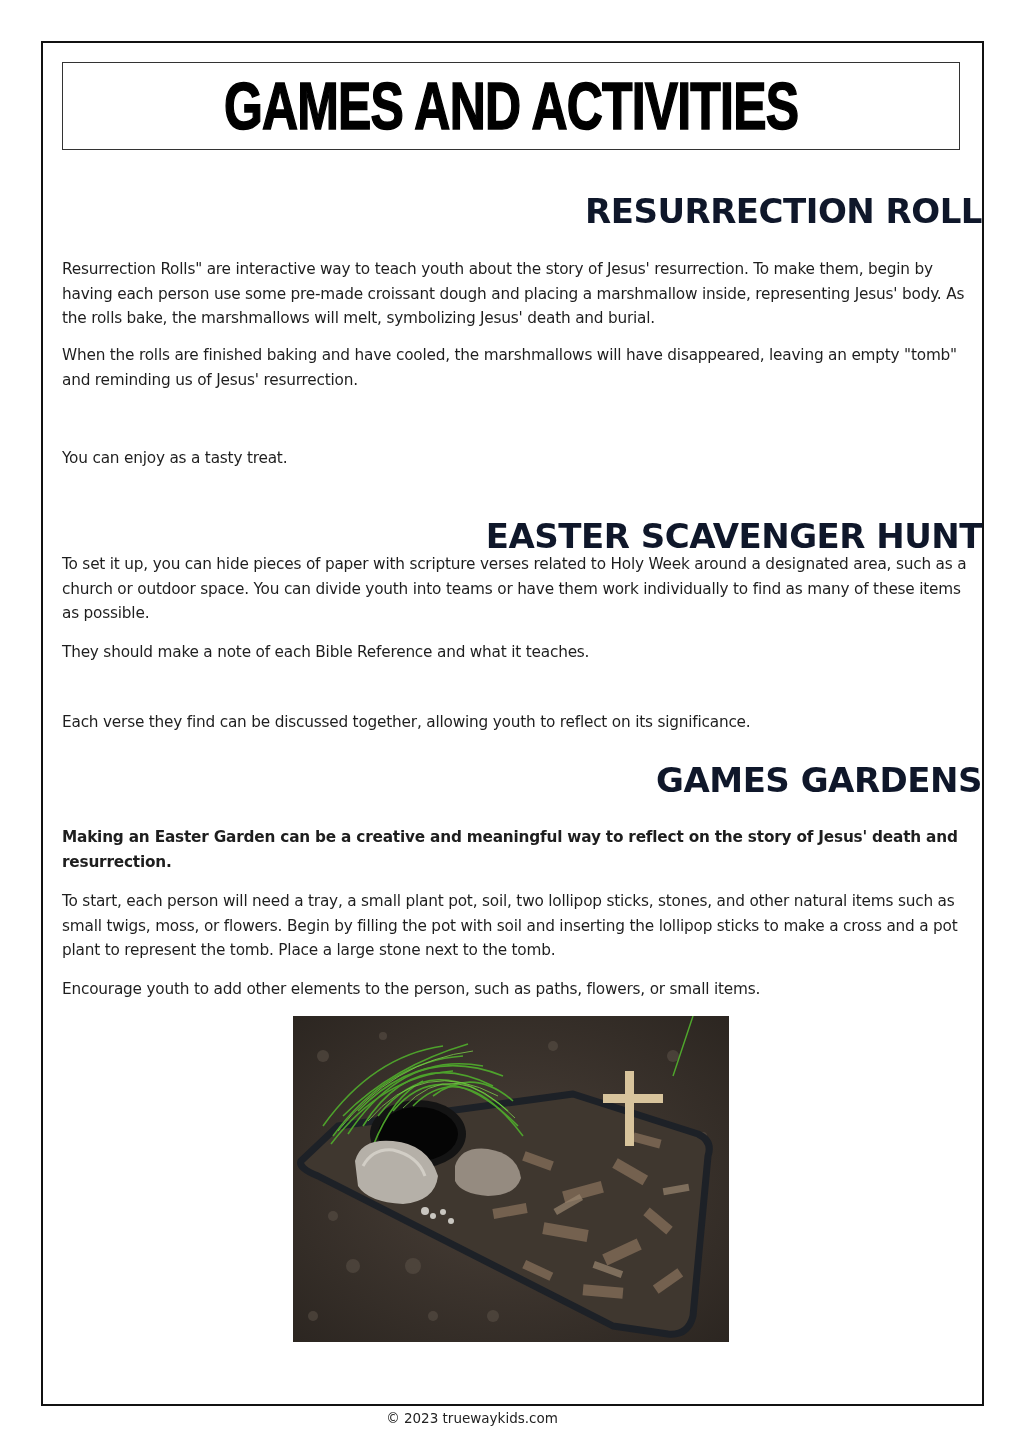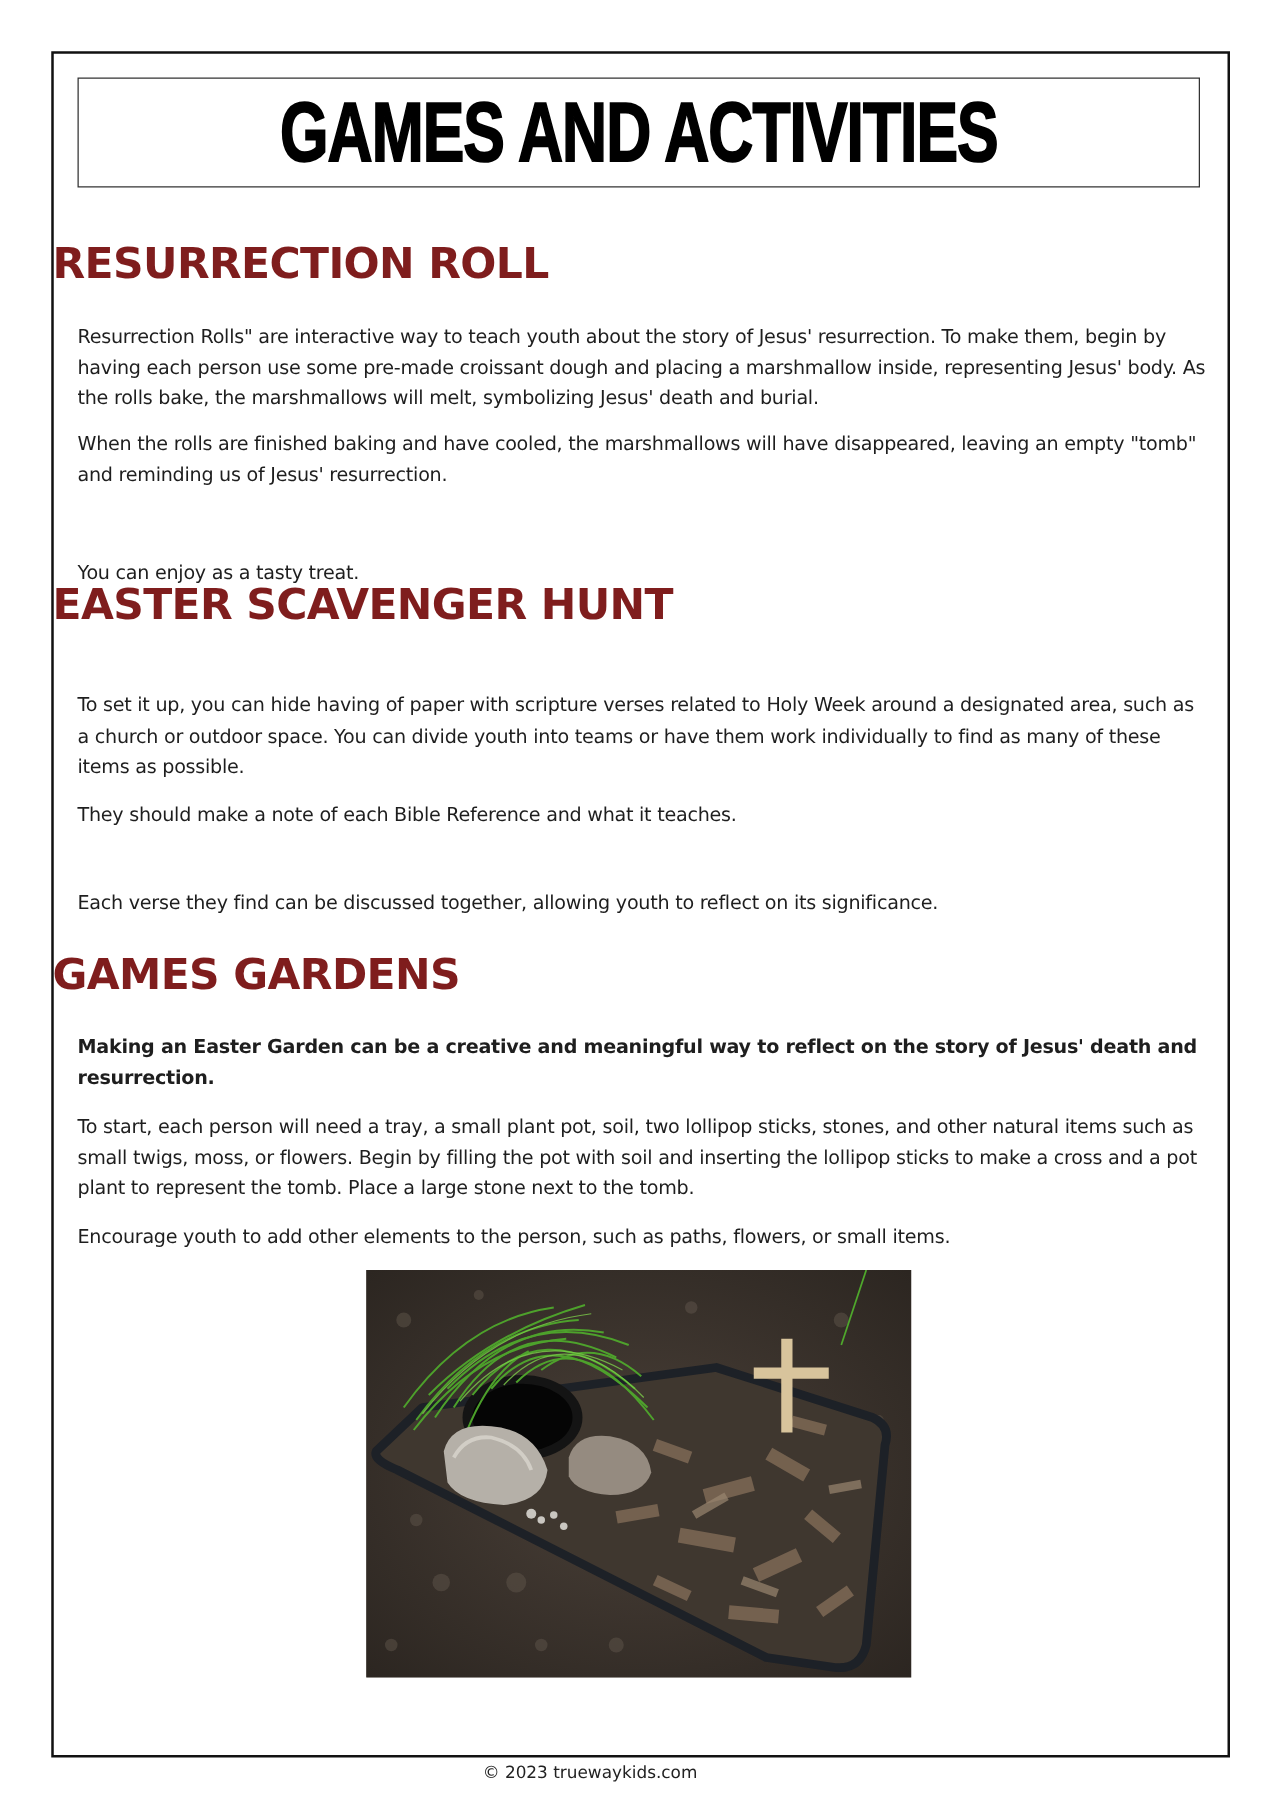--- a/index.html
+++ b/index.html
@@ -14,23 +14,23 @@
       border: 1.5px solid #333;
       display: flex; align-items: center; justify-content: center;
     }
     .title-text {
       font-family: "Liberation Sans", sans-serif;
       font-weight: 900; font-size: 64px; letter-spacing: -1px;
       color: #000; transform: scaleX(0.78) scaleY(1.05); white-space: nowrap;
       -webkit-text-stroke: 1.5px #000;
     }
     .section-heading {
-      position: absolute; left: 42px; width: 940px; text-align: left;
+      position: absolute; left: 42px; width: 940px; text-align: right;
       font-family: "DejaVu Sans", sans-serif; font-weight: bold;
-      font-size: 34px; color: #7f1d1d; letter-spacing: -0.5px;
+      font-size: 34px; color: #0f172a; letter-spacing: -0.5px;
     }
     .para {
       position: absolute; left: 62px; width: 905px;
       font-family: "DejaVu Sans", sans-serif; font-size: 15.3px; line-height: 24.5px;
       color: #1e1e1e; letter-spacing: -0.2px;
     }
     .photo {
       position: absolute; left: 293px; top: 1016px; width: 436px; height: 326px;
       background: #3a332d; overflow: hidden;
     }
@@ -46,22 +46,22 @@
 
 <div class="title-box">
   <div class="title-text">GAMES AND ACTIVITIES</div>
 </div>
 
 <h2 class="section-heading" style="top:191px;">RESURRECTION ROLL</h2>
 <p class="para" style="top:257px;">Resurrection Rolls" are interactive way to teach youth about the story of Jesus' resurrection. To make them, begin by having each person use some pre-made croissant dough and placing a marshmallow inside, representing Jesus' body. As the rolls bake, the marshmallows will melt, symbolizing Jesus' death and burial.</p>
 <p class="para" style="top:343px;">When the rolls are finished baking and have cooled, the marshmallows will have disappeared, leaving an empty "tomb" and reminding us of Jesus' resurrection.</p>
 <p class="para" style="top:406px;margin-top:40px;">You can enjoy as a tasty treat.</p>
 
-<h2 class="section-heading" style="top:464px;">EASTER SCAVENGER HUNT</h2>
-<p class="para" style="top:552px;">To set it up, you can hide having of paper with scripture verses related to Holy Week around a designated area, such as a church or outdoor space. You can divide youth into teams or have them work individually to find as many of these items as possible.</p>
+<h2 class="section-heading" style="top:516px;">EASTER SCAVENGER HUNT</h2>
+<p class="para" style="top:552px;">To set it up, you can hide pieces of paper with scripture verses related to Holy Week around a designated area, such as a church or outdoor space. You can divide youth into teams or have them work individually to find as many of these items as possible.</p>
 <p class="para" style="top:640px;">They should make a note of each Bible Reference and what it teaches.</p>
 <p class="para" style="top:678px;margin-top:32px;">Each verse they find can be discussed together, allowing youth to reflect on its significance.</p>
 
 <h2 class="section-heading" style="top:760px;">GAMES GARDENS</h2>
 <p class="para" style="top:825px;font-weight:bold;">Making an Easter Garden can be a creative and meaningful way to reflect on the story of Jesus' death and resurrection.</p>
 <p class="para" style="top:889px;">To start, each person will need a tray, a small plant pot, soil, two lollipop sticks, stones, and other natural items such as small twigs, moss, or flowers. Begin by filling the pot with soil and inserting the lollipop sticks to make a cross and a pot plant to represent the tomb. Place a large stone next to the tomb.</p>
 <p class="para" style="top:977px;">Encourage youth to add other elements to the person, such as paths, flowers, or small items.</p>
 
 <div class="photo" title="Easter garden in a black tray with soil, bark mulch, a grass-covered pot tomb, stones and a lollipop-stick cross">
   <svg width="436" height="326" viewBox="0 0 436 326" xmlns="http://www.w3.org/2000/svg">

